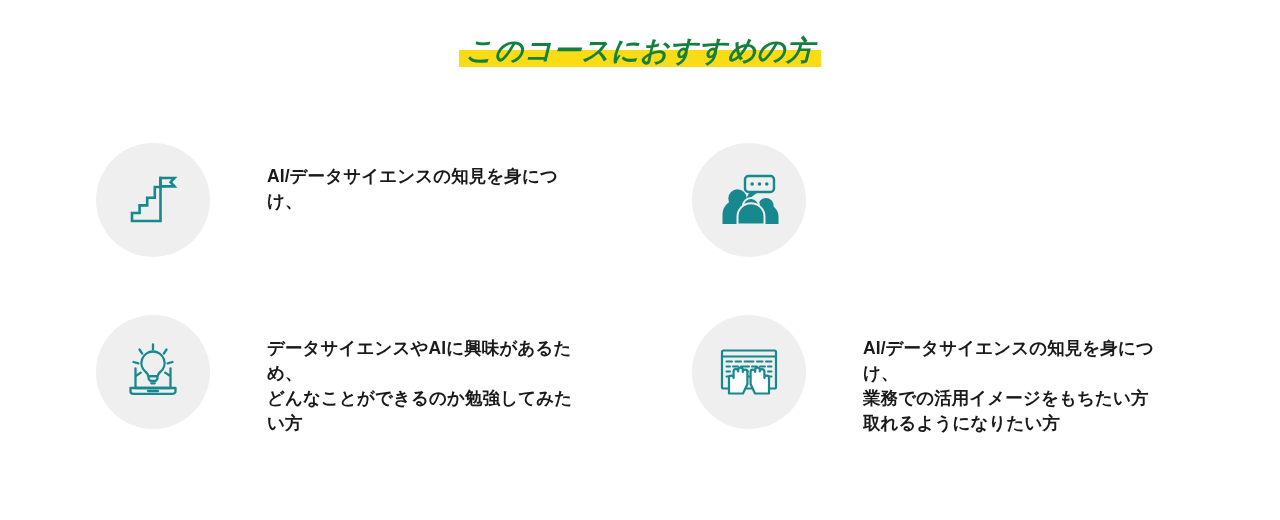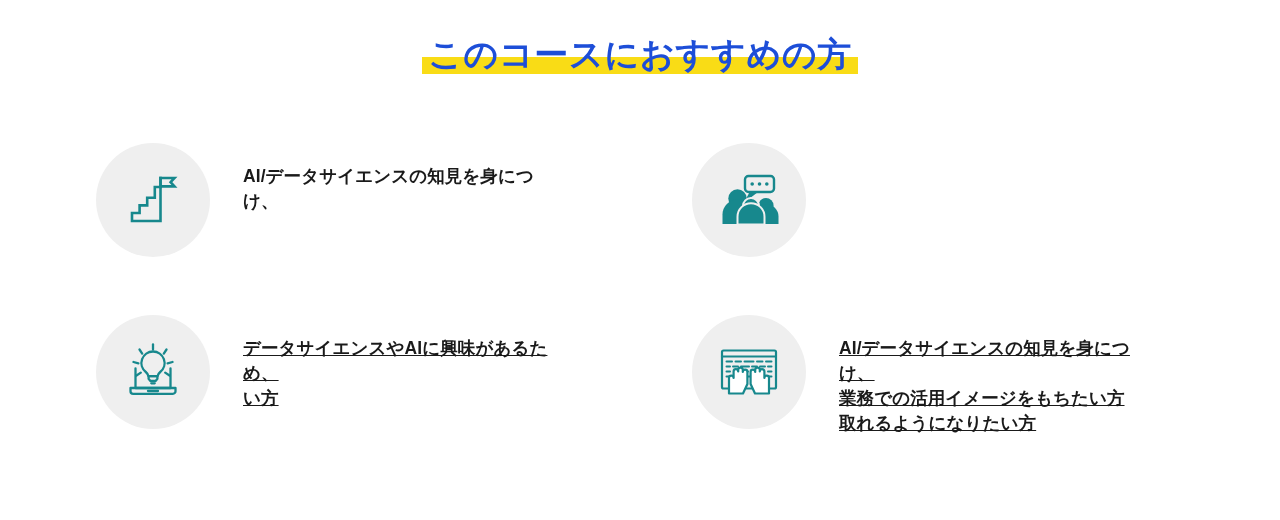--- a/index.html
+++ b/index.html
@@ -20,26 +20,27 @@
   .title-wrap {
     position: absolute;
     left: 0;
     top: 34px;
     width: 1280px;
     text-align: center;
   }
   .title {
     display: inline-block;
     position: relative;
-    font-size: 34px;
+    font-size: 28px;
     font-weight: 700;
     letter-spacing: 0.02em;
     line-height: 1.2;
-    color: #1d4ed8;
+    color: #15803d;
     padding: 0 6px;
+    font-style: italic;
   }
   .title-highlight {
     position: absolute;
     left: 0;
     right: 0;
     bottom: 1px;
     height: 17px;
     background: #F9DC16;
     z-index: 0;
   }
@@ -55,27 +56,27 @@
     left: 96px;
     top: 143px;
     width: 1100px;
   }
   .row {
     display: flex;
     flex-direction: row;
   }
   .row + .row {
     margin-top: 58px;
-    text-decoration: underline;
   }
   .cell {
     display: flex;
     flex-direction: row;
     align-items: flex-start;
     width: 596px;
+    gap: 24px;
   }
   .cell.right {
     width: 504px;
   }
 
   .icon-circle {
     flex: 0 0 auto;
     width: 114px;
     height: 114px;
     border-radius: 50%;
@@ -205,20 +206,21 @@
             <path d="M14.5 28.5 v19.5 h35 v-19.5"></path>
 
             <path d="M9.5 48 h45 v3.2 a2.6 2.6 0 0 1 -2.6 2.6 h-39.8 a2.6 2.6 0 0 1 -2.6 -2.6 Z"></path>
             <line x1="27" y1="51" x2="37" y2="51"></line>
           </svg>
         </span>
       </div>
       <div class="cell-text">
         <span class="line">データサイエンスやAIに興味があるた</span>
         <span class="line">め、</span>
+        <span class="line">どんなことができるのか勉強してみた</span>
         <span class="line">い方</span>
       </div>
     </div>
 
     <div class="cell right">
       <div class="icon-circle">
         <span>
           <svg width="64" height="64" viewBox="0 0 64 64" fill="none" stroke="#17888D" stroke-width="2.2" stroke-linecap="round" stroke-linejoin="round">
 
             <rect x="5" y="10.5" width="54" height="38" rx="1.5"></rect>

